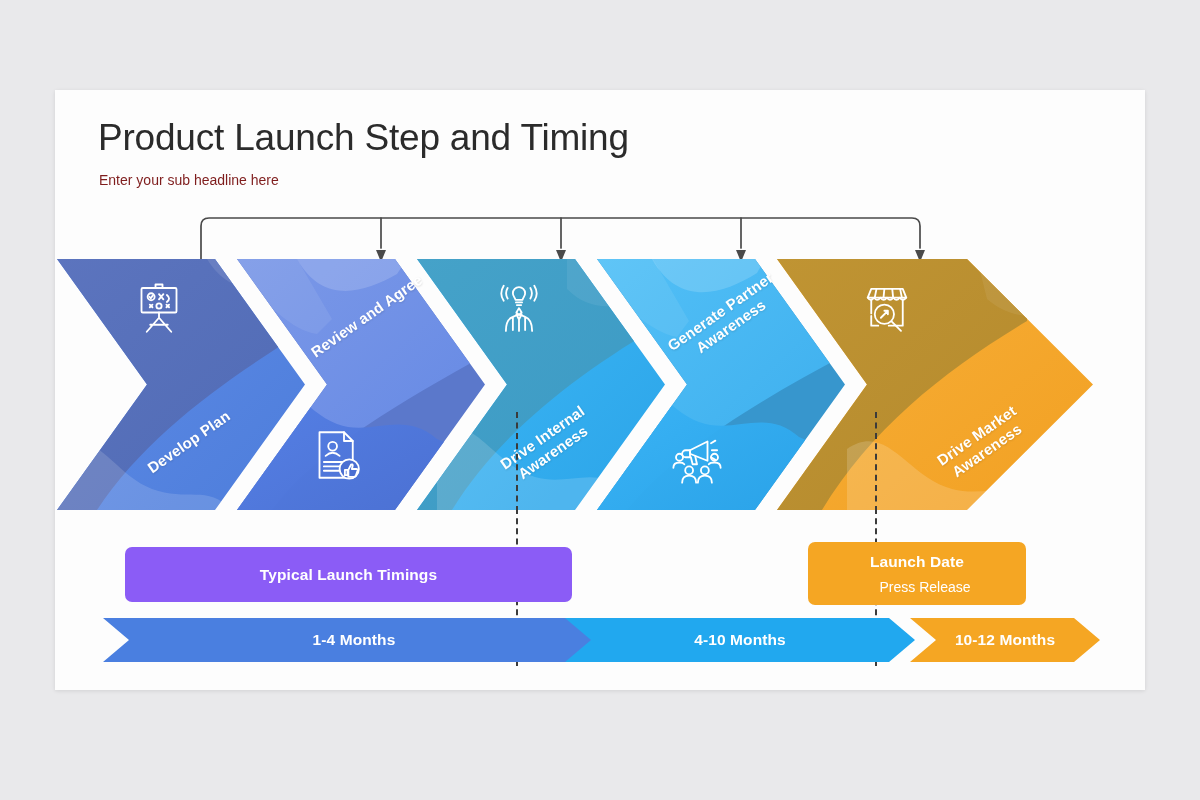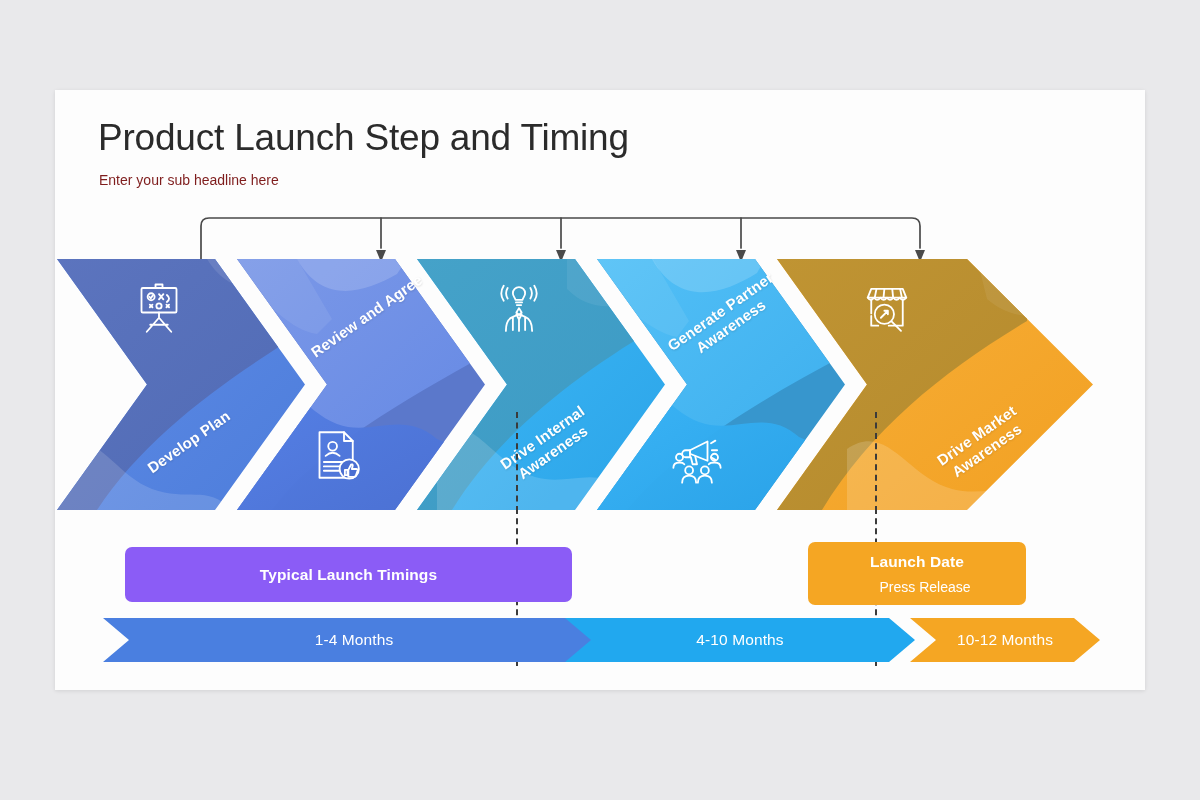--- a/index.html
+++ b/index.html
@@ -112,21 +112,21 @@
     text-align: center;
   }
   .pill .l1 { font-size: 15.5px; font-weight: 700; letter-spacing: .1px;}
   .pill .l2 { font-size: 14px; font-weight: 400; margin-top: 8px; padding-left: 16px;}
 
   .tband {
     position: absolute;
     height: 44px;
     color: #fff;
     font-size: 15.5px;
-    font-weight: 400;
+    font-weight: 700;
     display: flex;
     align-items: center;
     justify-content: center;
     letter-spacing: .1px;
   }
   .tband.arrow {
     clip-path: polygon(0 0, calc(100% - 26px) 0, 100% 50%, calc(100% - 26px) 100%, 0 100%, 26px 50%);
   }
   .tband span { position: relative; }
 </style>

